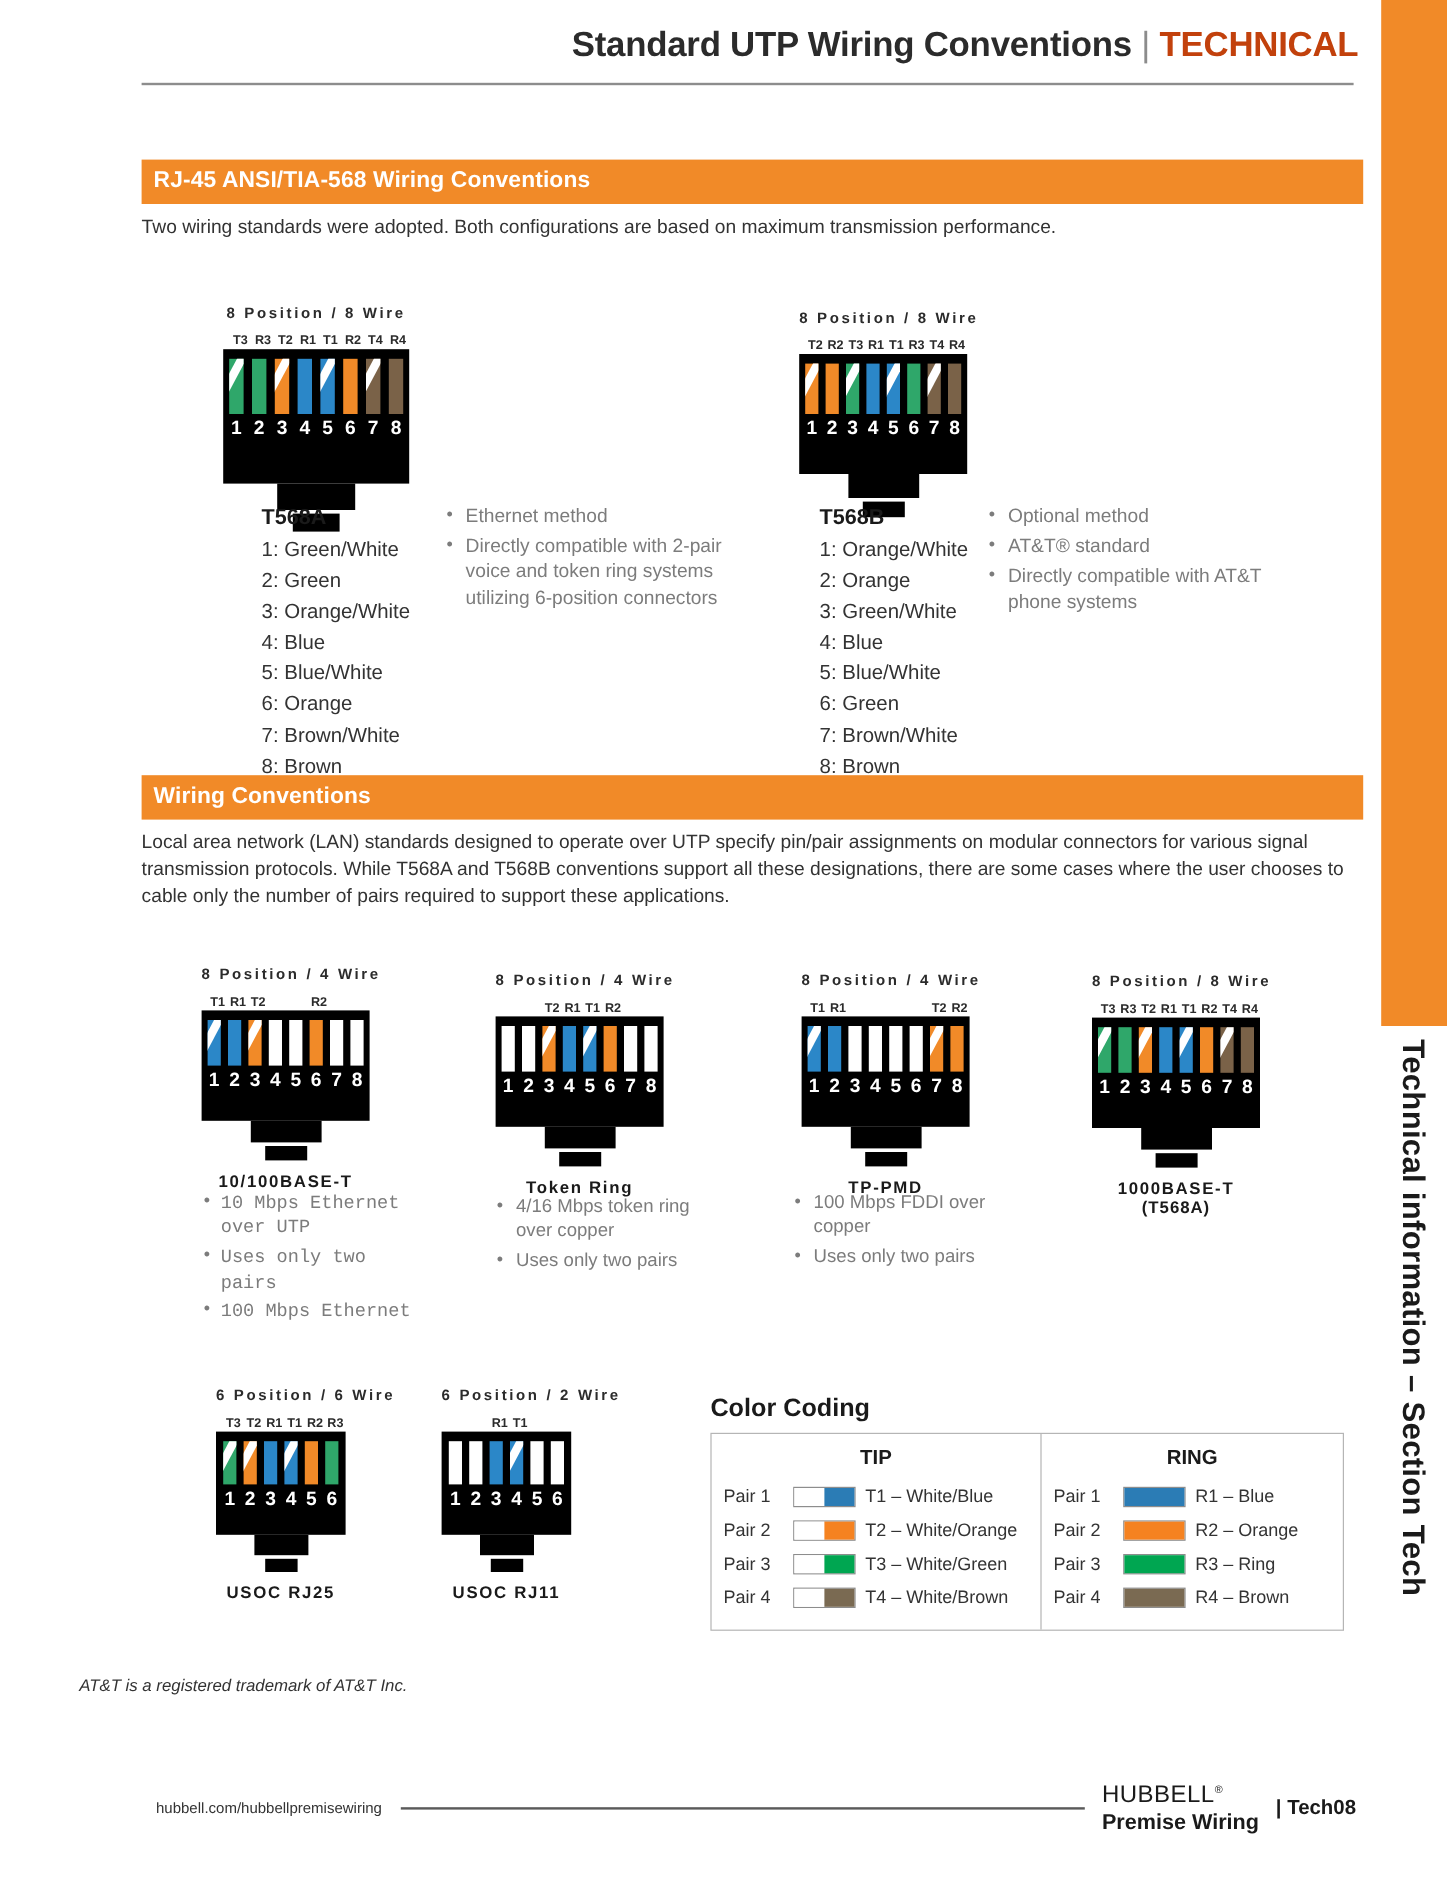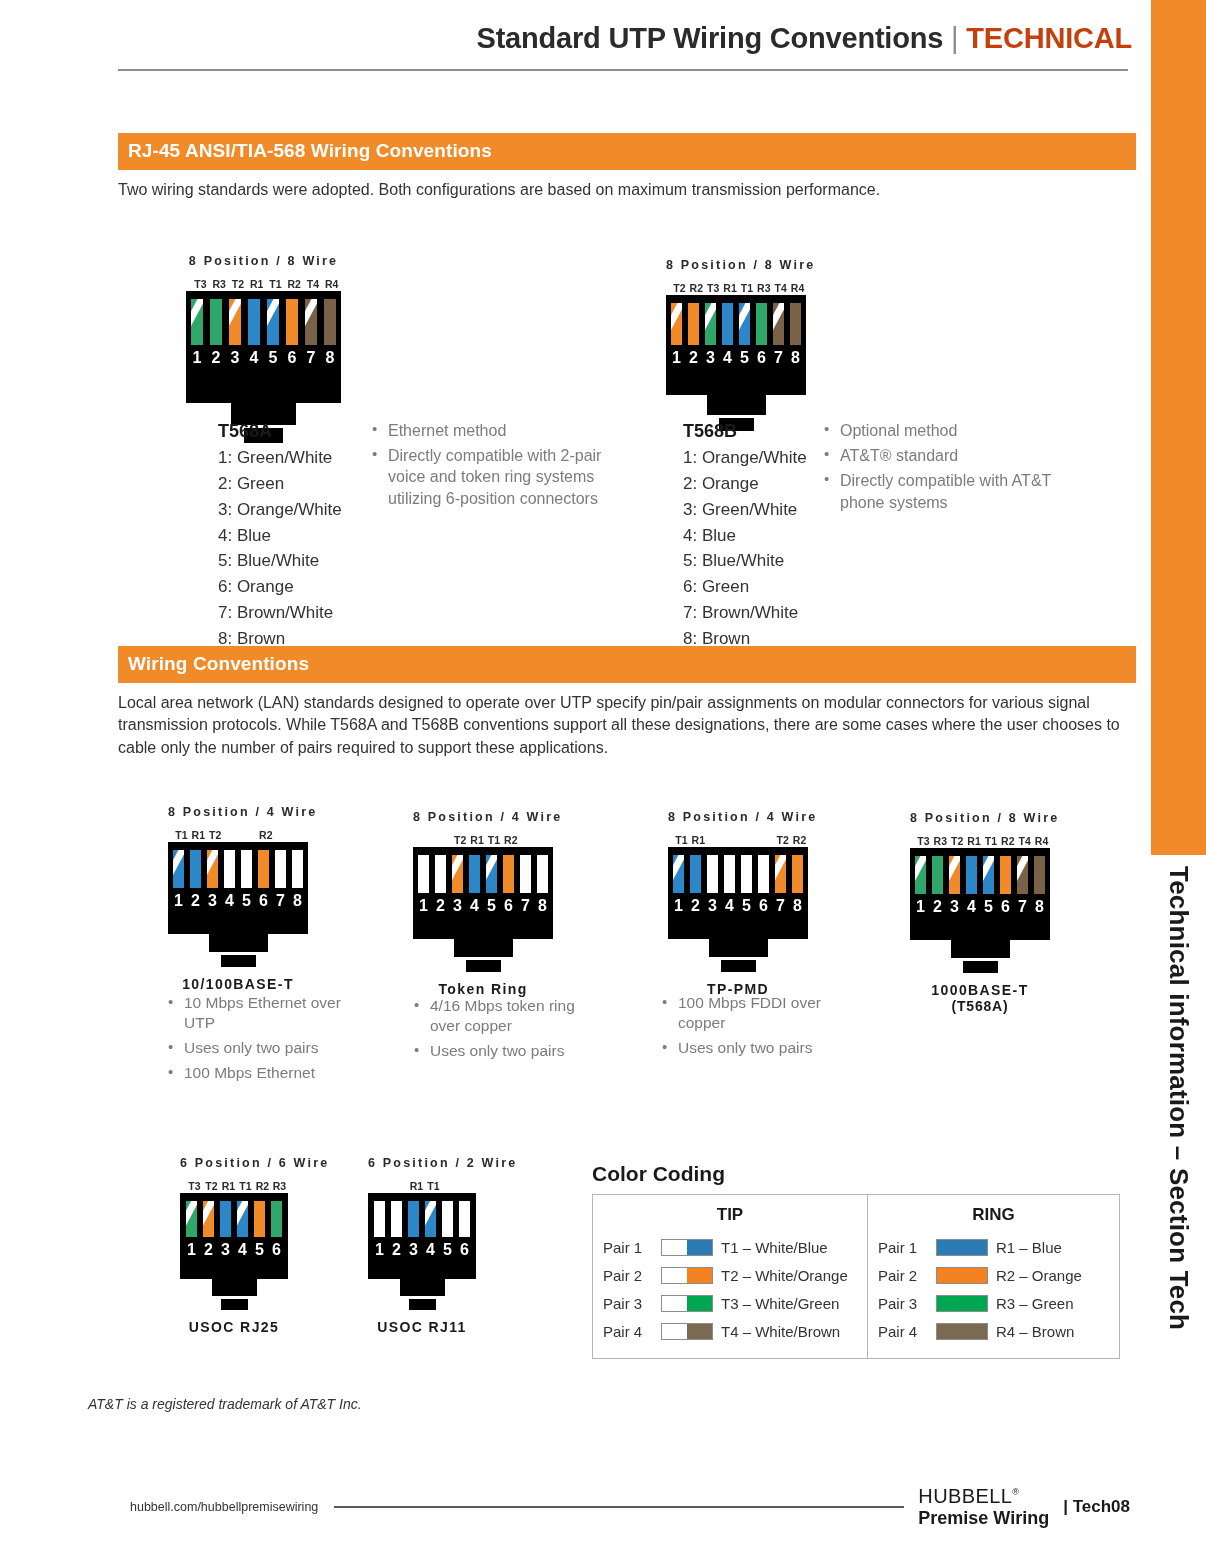--- a/index.html
+++ b/index.html
@@ -108,21 +108,21 @@
   .cc-head { text-align: center; font-size: 17px; font-weight: bold; color: #1a1a1a; margin-bottom: 9px; }
   .cc-row { display: flex; align-items: center; font-size: 15px; color: #333333; height: 28px; padding-left: 10px; }
   .cc-row .pair { width: 58px; }
   .cc-row .sw { width: 52px; height: 17px; border: 1px solid #8d8d8d; display: flex; margin: 0 8px 0 0; }
   .cc-row .sw .half { width: 50%; height: 100%; }
   .cc-row .lbl { white-space: nowrap; }
 
   
   .trademark {
     font-size: 14px; font-style: italic; color: #333333;
-    margin-left: 88px; margin-top: 0;
+    margin-left: 66px; margin-top: 0;
   }
   .footer { position: absolute; left: 0; bottom: 38px; width: 1146px; display: flex; align-items: center; }
   .footer .url { font-size: 12.5px; color: #333333; margin-left: 130px; }
   .footer .fline { flex: 1; height: 2px; background: #5a5a5a; margin: 0 14px 0 16px; }
   .footer .brand { text-align: left; line-height: 1.12; margin-right: 6px; }
   .footer .brand .b1 { font-size: 20px; font-weight: normal; color: #1a1a1a; letter-spacing: 0.4px; }
   .footer .brand .b1 sup { font-size: 9px; }
   .footer .brand .b2 { font-size: 18px; font-weight: bold; color: #1a1a1a; }
   .footer .pageno { font-size: 17px; font-weight: bold; color: #1a1a1a; padding-left: 8px; margin-right: 16px; }
 </style>
@@ -456,21 +456,21 @@
             <span style="width: 17px;">8</span>
           </div>
         </div>
         <div class="tab1" style="width: 59px; height: 18px;"></div>
         <div class="tab2" style="width: 35px; height: 12px; margin-top: 3px;"></div>
         <div class="conn-name" style="width: 140px;">1000BASE-T<span class="sub">(T568A)</span></div>
       </div>
   </div>
 
   <div style="position:relative;height:95px;margin-top:-2px;">
-    <ul class="bl small" style="position:absolute;left:168px;top:0;width:190px;">
+    <ul class="bl small" style="position:absolute;left:168px;top:0;width:190px;font-family:Liberation Mono, monospace;">
         <li>10 Mbps Ethernet over UTP</li>
         <li>Uses only two pairs</li>
         <li>100 Mbps Ethernet</li>
       </ul>
     <ul class="bl small" style="position:absolute;left:414px;top:3px;width:180px;">
         <li>4/16 Mbps token ring over copper</li>
         <li>Uses only two pairs</li>
       </ul>
     <ul class="bl small" style="position:absolute;left:662px;top:0;width:180px;">
         <li>100 Mbps FDDI over copper</li>
@@ -610,21 +610,21 @@
                 <span class="sw">
                   <span class="half" style="width: 100%; background: rgb(245, 130, 32);"></span>
                 </span>
                 <span class="lbl">R2 – Orange</span>
               </div>
               <div class="cc-row">
                 <span class="pair">Pair 3</span>
                 <span class="sw">
                   <span class="half" style="width: 100%; background: rgb(0, 166, 81);"></span>
                 </span>
-                <span class="lbl">R3 – Green</span>
+                <span class="lbl">R3 – Ring</span>
               </div>
               <div class="cc-row">
                 <span class="pair">Pair 4</span>
                 <span class="sw">
                   <span class="half" style="width: 100%; background: rgb(122, 106, 82);"></span>
                 </span>
                 <span class="lbl">R4 – Brown</span>
               </div>
             </div>
         </div>

